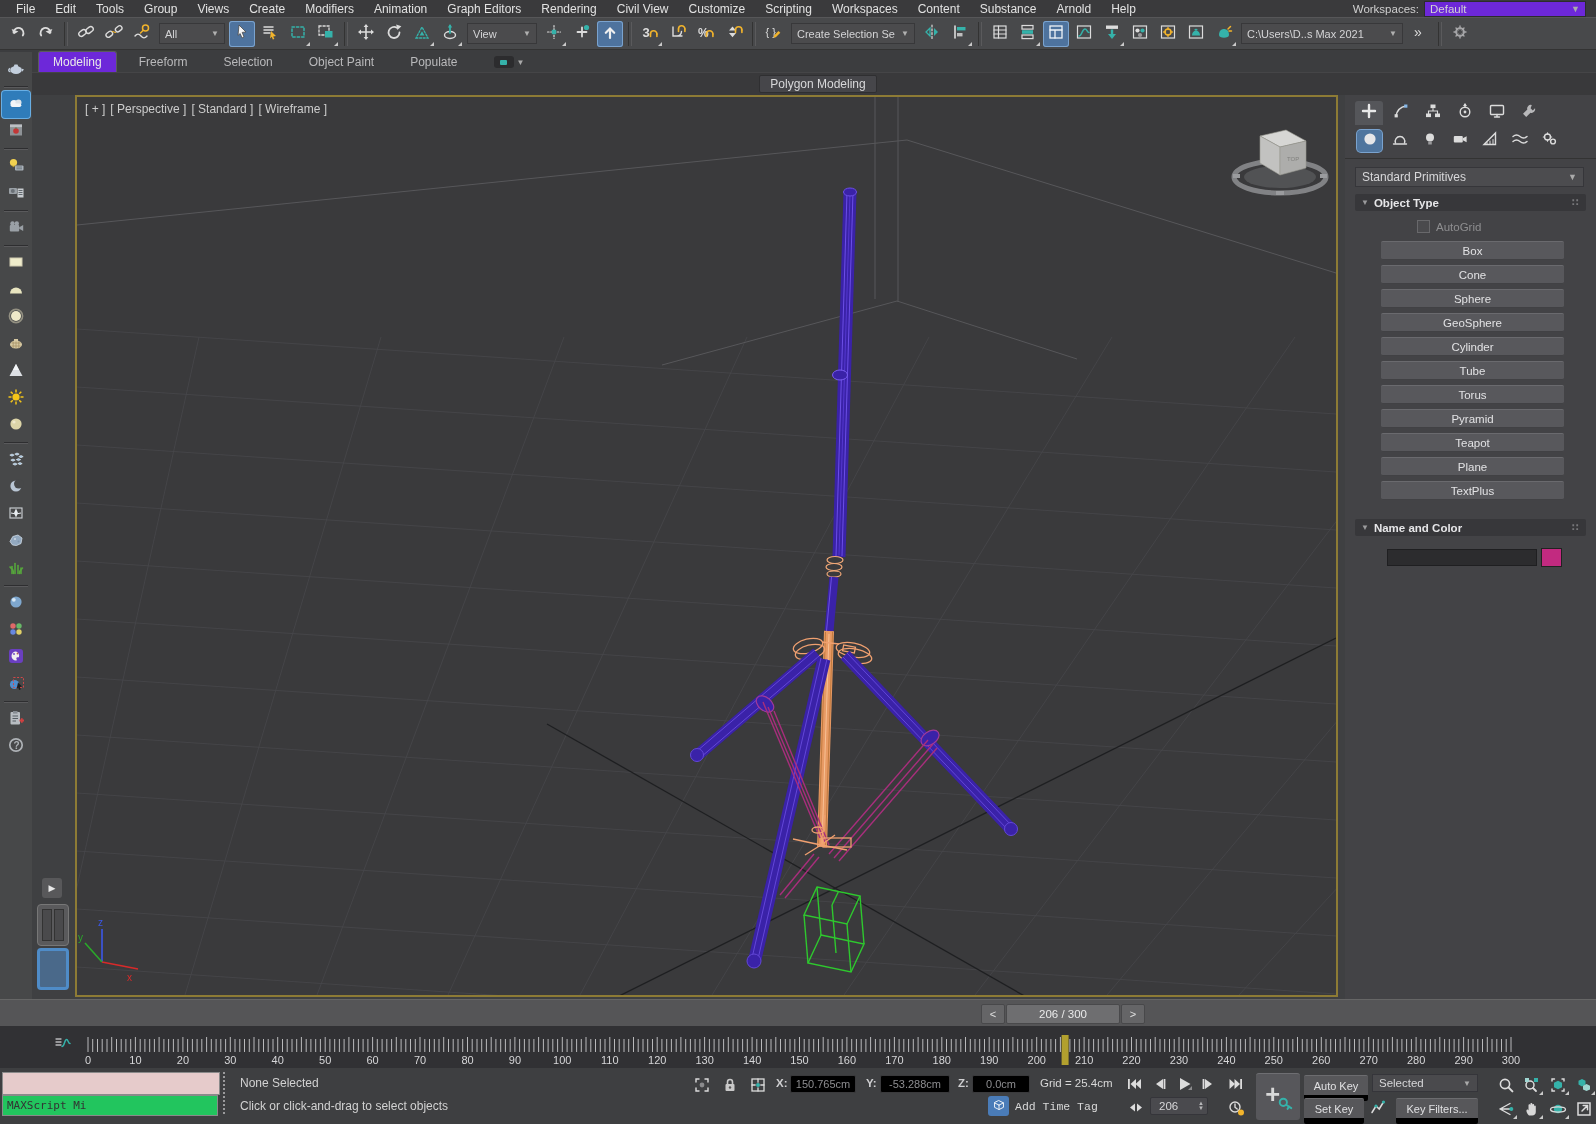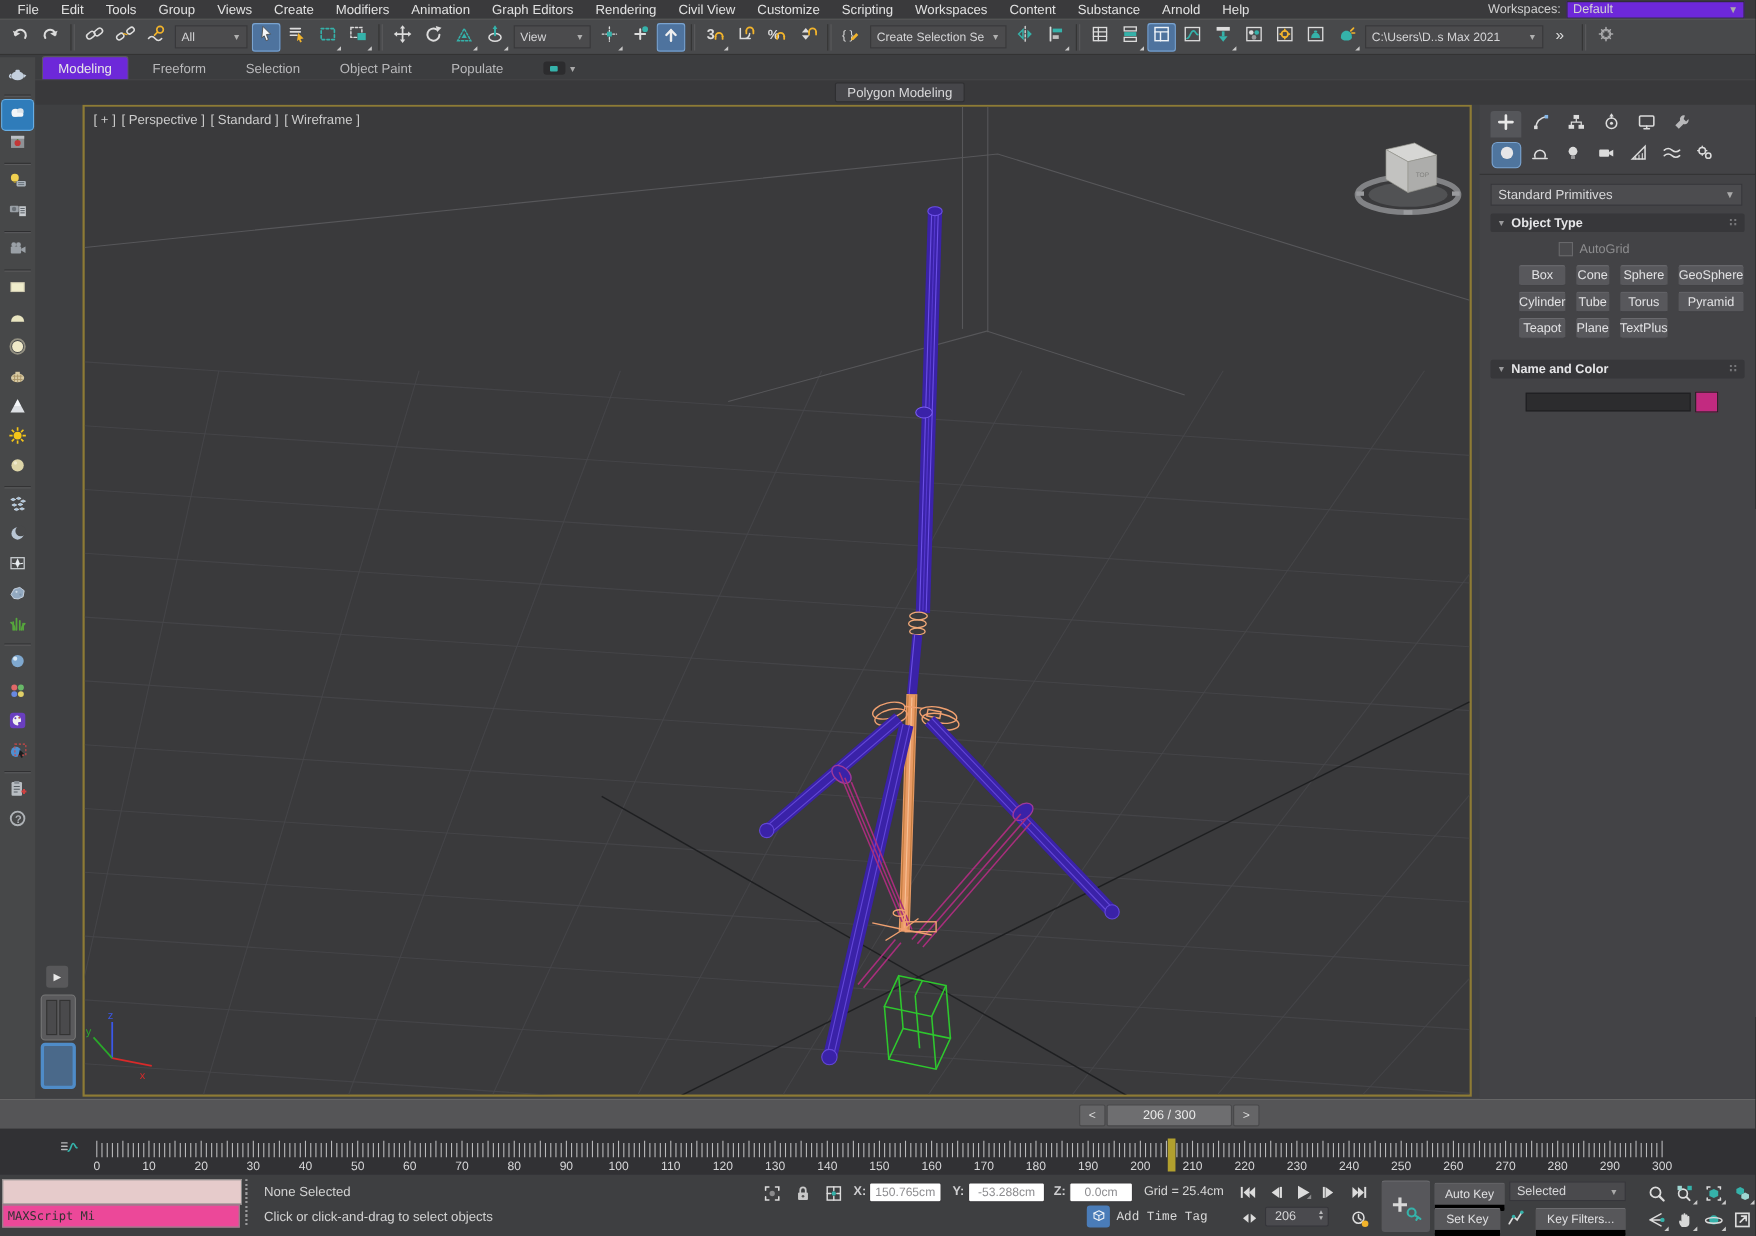--- a/index.html
+++ b/index.html
@@ -74,21 +74,21 @@
   #cp-dd{margin:8px 12px 4px 10px;height:18px;background:#4c4c4f;border:1px solid #36363a;
          display:flex;align-items:center;padding:0 6px;font-size:12px;color:#d8d8da;}
   #cp-dd .caret{margin-left:auto;font-size:9px;color:#aaa;}
   .rollout{margin:7px 10px 0 10px;}
   .ro-head{height:17px;background:#37373a;border-radius:2px;display:flex;align-items:center;
            padding:0 6px;font-size:11.5px;font-weight:bold;color:#e6e6e8;gap:5px;}
   .ro-head .arr{font-size:8px;color:#9a9a9c;}
   .ro-head .grip{margin-left:auto;color:#77777a;font-size:10px;letter-spacing:1px;}
   #autogrid-row{display:flex;align-items:flex-end;gap:6px;margin:9px 0 3px 62px;font-size:11.5px;color:#8e8e90;}
   #autogrid-cb{width:11px;height:11px;background:#4a4a4d;border:1px solid #68686b;}
-  #objgrid{display:grid;grid-template-columns:1fr 1fr 1fr 1fr;gap:5px 10px;padding:5px 22px 12px 26px;}
+  #objgrid{display:grid;grid-template-columns:1fr;gap:5px 10px;padding:5px 22px 12px 26px;}
   .objbtn{height:17px;background:#58585c;border-radius:2px;font-size:11.5px;color:#e2e2e4;
           display:flex;align-items:center;justify-content:center;
           border-top:1px solid #6a6a6e;border-bottom:1px solid #414144;}
   #name-row{display:flex;align-items:center;gap:4px;padding:12px 24px 0 32px;}
   #name-field{flex:1;height:15px;background:#2c2c2e;border:1px solid #1f1f21;}
   #color-swatch{width:19px;height:17px;border:1px solid #222;}
   
   #timeslider{position:absolute;left:0;top:999px;width:1596px;height:27px;background:#555557;
               border-top:1px solid #666;z-index:12;}
   .ts-btn{position:absolute;top:4px;width:22px;height:18px;background:#656567;border-radius:2px;
@@ -98,30 +98,30 @@
   #ts-value{position:absolute;left:1006px;top:4px;width:112px;height:18px;background:#6e6e70;
             border-radius:2px;border:1px solid #49494b;display:flex;align-items:center;
             justify-content:center;font-size:11.5px;color:#eaeaea;}
   
   #trackbar{position:absolute;left:0;top:1026px;width:1596px;height:42px;background:#313134;z-index:12;}
   #tb-icon{position:absolute;left:52px;top:8px;}
   
   #statusbar{position:absolute;left:0;top:1068px;width:1596px;height:56px;background:#3e3f41;z-index:12;}
   #statusbar .abs{position:absolute;}
   #msl-pink{left:2px;top:4px;width:216px;height:21px;background:#e6cbcb;border:1px solid #8a8a8a;}
-  #msl-white{left:2px;top:27px;width:216px;height:21px;background:#ec4899;border:1px solid #8a8a8a;
+  #msl-white{left:2px;top:27px;width:216px;height:21px;background:#22c55e;border:1px solid #8a8a8a;
              font-family:"DejaVu Sans Mono",monospace;font-size:11px;color:#333;display:flex;
              align-items:center;padding-left:4px;box-sizing:border-box;white-space:nowrap;overflow:hidden;}
   #msl-split{left:223px;top:4px;width:6px;height:44px;
              background:repeating-linear-gradient(#9a9a9c 0 2px,transparent 2px 4px);width:2px;}
   #sel-status{left:240px;top:8px;font-size:12px;color:#d2d2d2;}
   #prompt-line{left:240px;top:31px;font-size:12px;color:#d2d2d2;}
   .sb-ico{width:20px;height:19px;display:flex;align-items:center;justify-content:center;}
   .coord-lab{font-size:11.5px;font-weight:bold;color:#cfcfd1;}
-  .coord-field{height:16px;background:#ffffff;border:1px solid #3a3a3c;border-radius:2px;
+  .coord-field{height:16px;background:#000000;border:1px solid #3a3a3c;border-radius:2px;
                font-size:11px;color:#8d8d90;display:flex;align-items:center;justify-content:center;}
   #grid-label{left:1040px;top:9px;font-size:11.5px;color:#d8d8d8;}
   #addtag-icon{left:988px;top:28px;width:21px;height:20px;background:#4a7cb8;border-radius:3px;
                display:flex;align-items:center;justify-content:center;}
   #addtag-text{left:1015px;top:32px;font-size:11.5px;color:#d8d8d8;font-family:Liberation Mono, monospace;}
   .sb-btn{background:#57575a;border-radius:2px;border-top:1px solid #6c6c6f;border-bottom:6px solid #000000;
           font-size:11px;color:#e0e0e2;display:flex;align-items:center;justify-content:center;}
   #bigkey{left:1256px;top:5px;width:44px;height:46px;background:#57575b;border-radius:3px;
           border-top:1px solid #6e6e72;display:flex;align-items:center;justify-content:center;}
   #frame-field{left:1150px;top:29px;width:58px;height:18px;background:#4a4a4e;border:1px solid #35353a;

